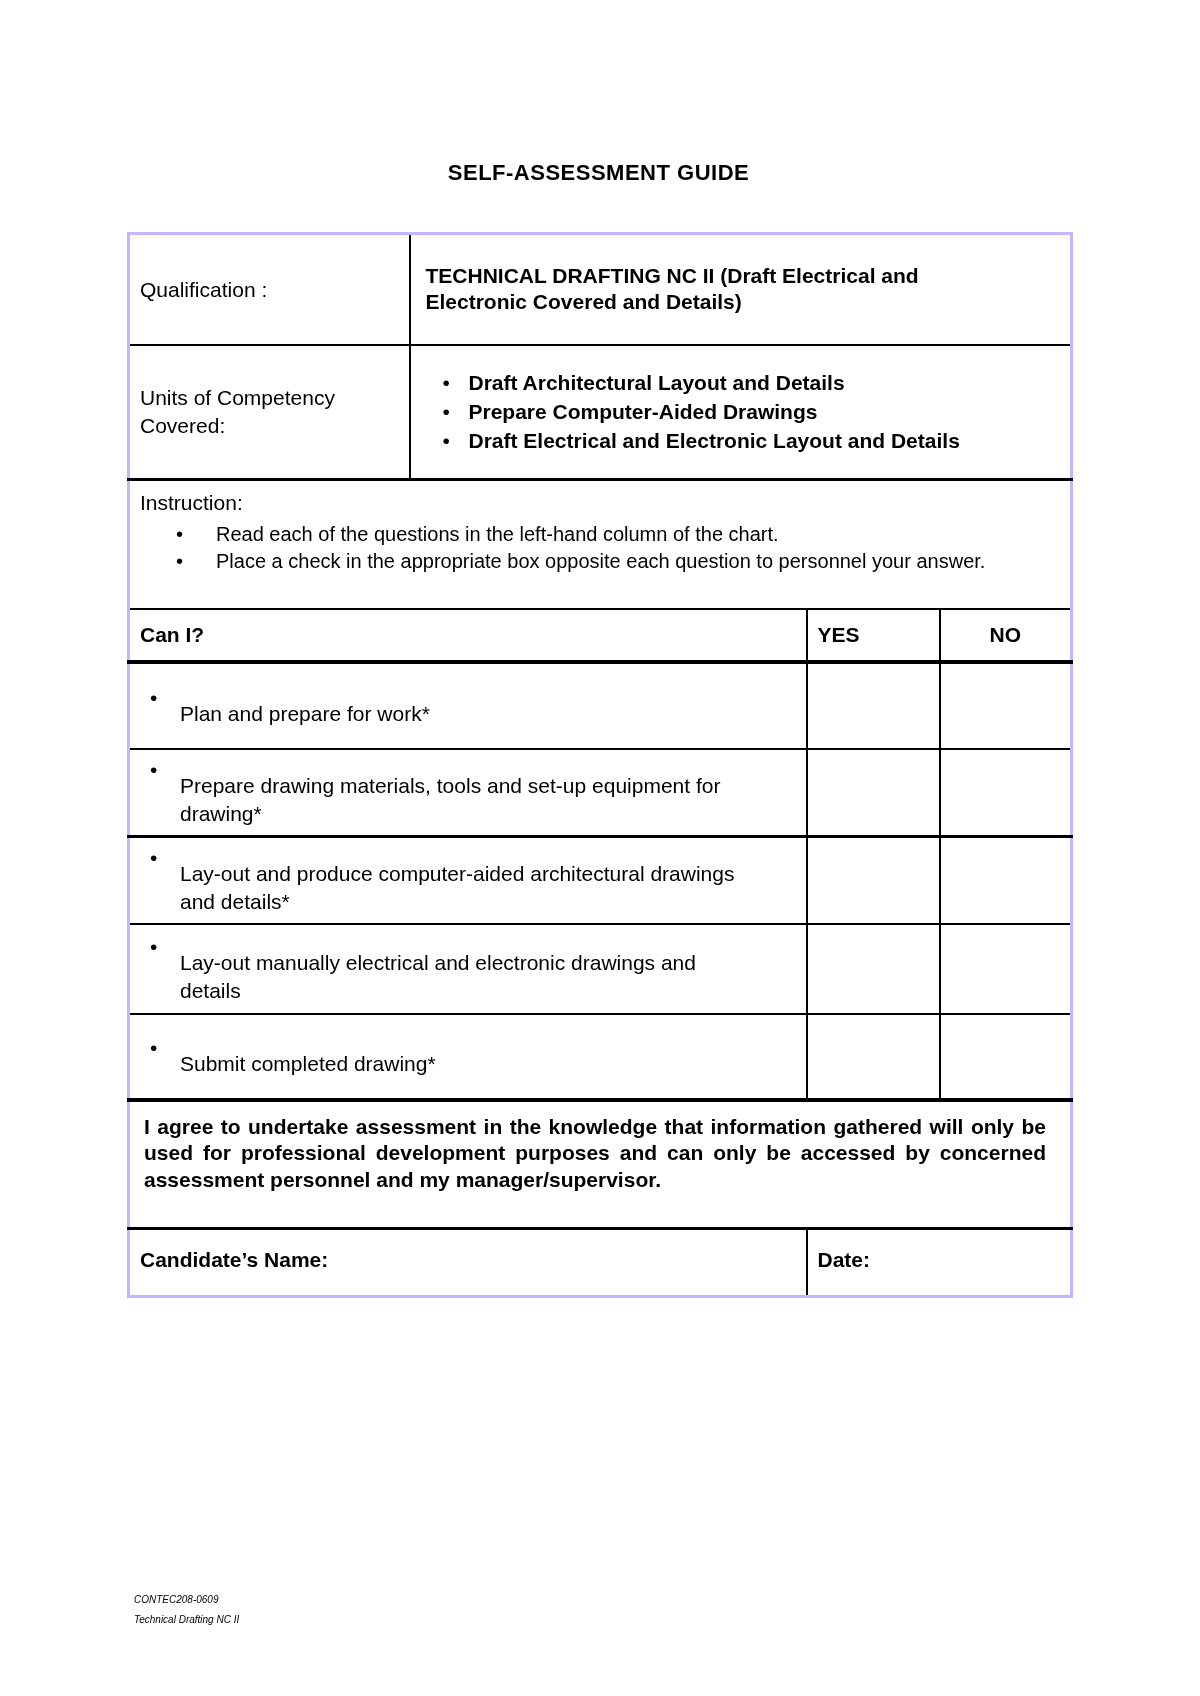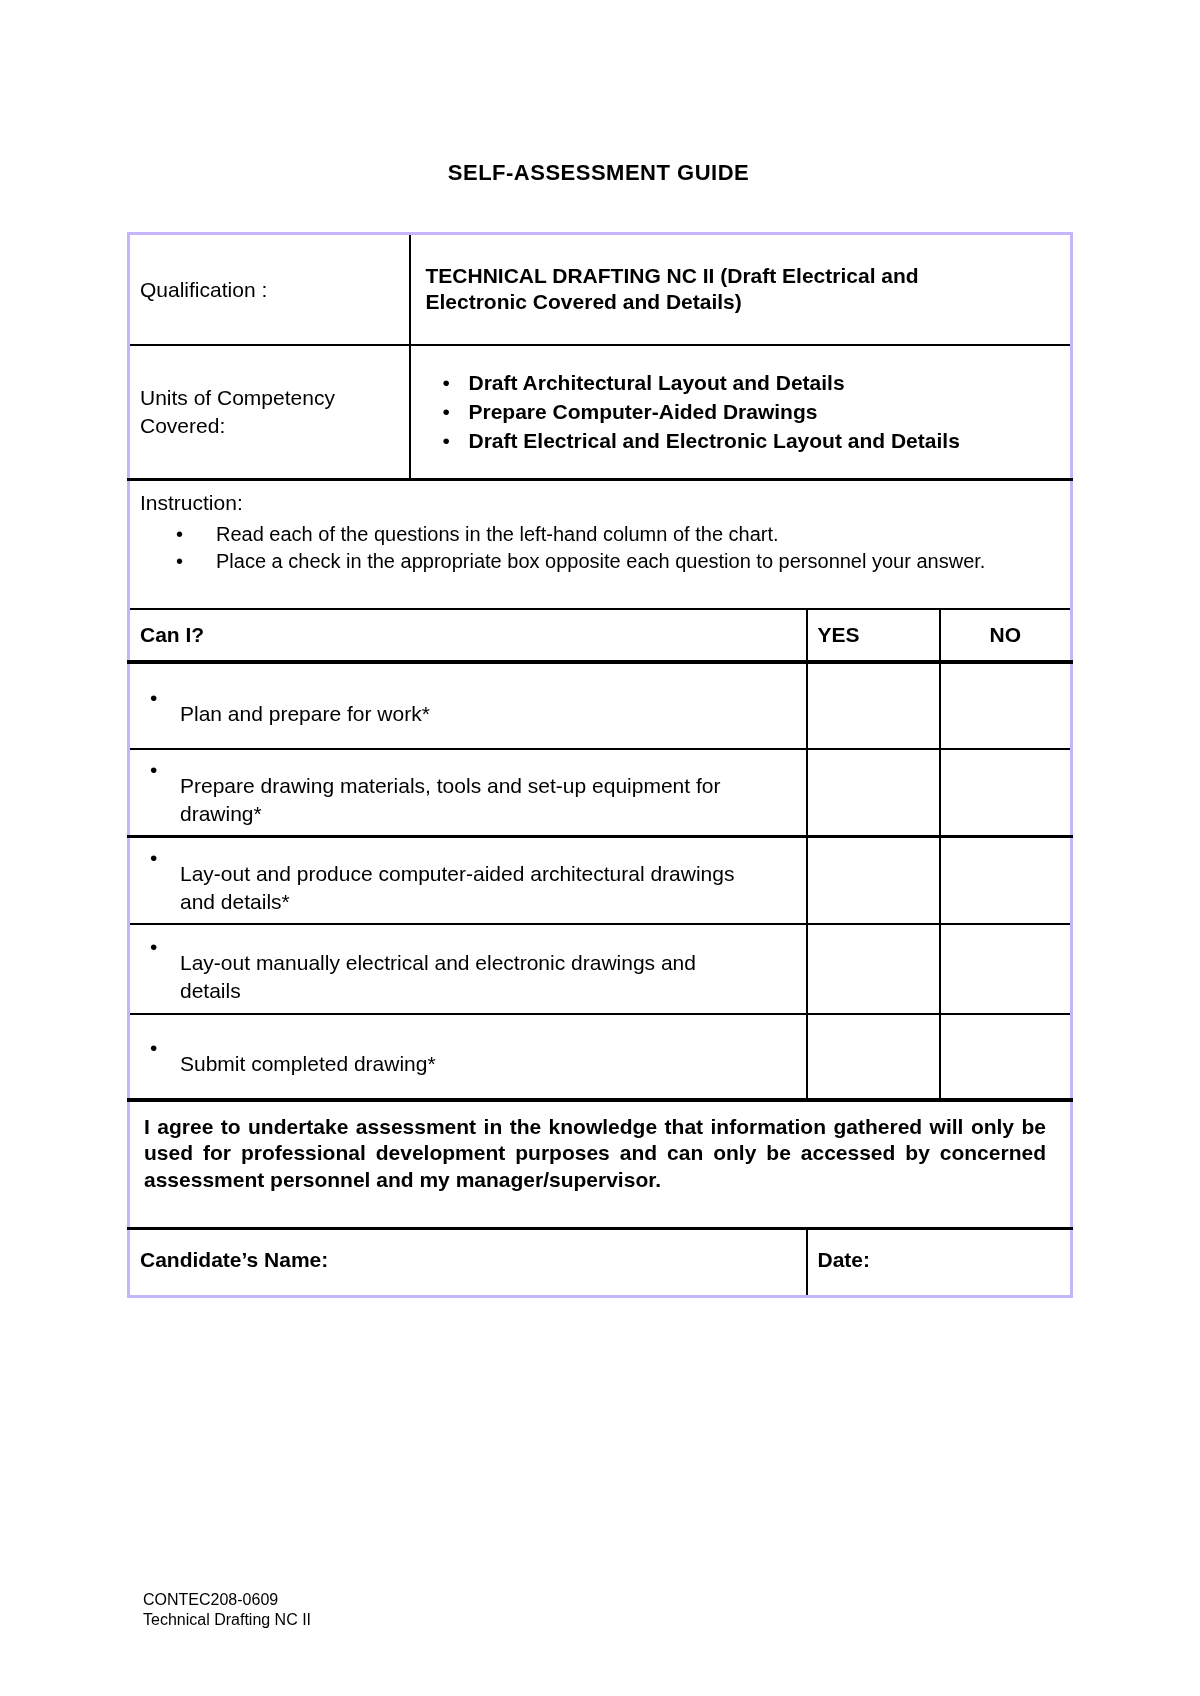--- a/index.html
+++ b/index.html
@@ -69,24 +69,25 @@
 
   .agree { text-align: justify; line-height: 1.28; max-width: 910px; padding: 0 4px; font-weight: bold; }
 
   .cell-flex { display: flex; align-items: flex-start; gap: 44px; }
   .fill-field { flex: 1 1 auto; min-height: 30px; }
 
   td.ans { padding: 0; }
 
   .footer {
     position: absolute;
-    left: 143px;
+    left: 134px;
     top: 1590px;
-    font-size: 16px;
+    font-size: 10px;
     line-height: 20px;
+    font-style: italic;
   }
 </style>
 </head>
 <body>
 
 <div class="page-title">SELF-ASSESSMENT GUIDE</div>
 
 <table class="assessment">
   <colgroup>
     <col style="width:281px">

